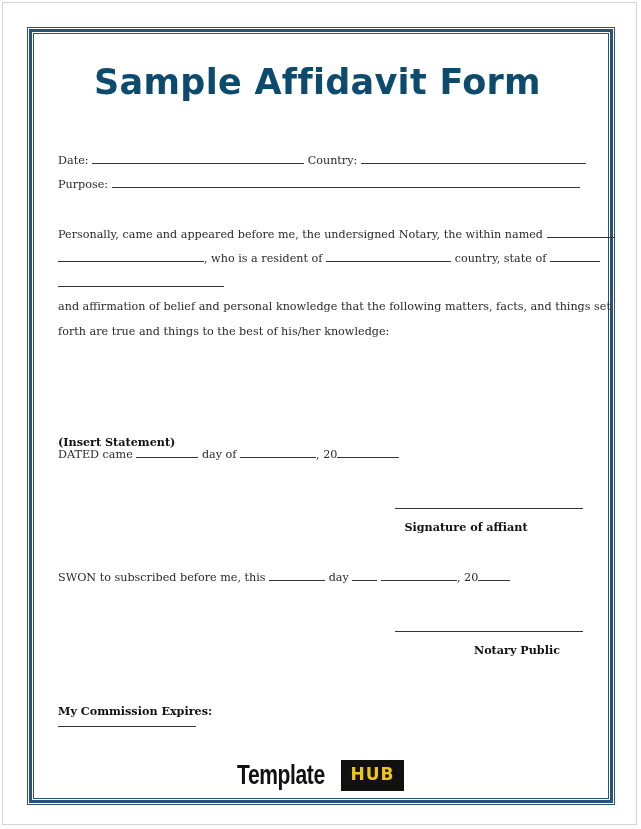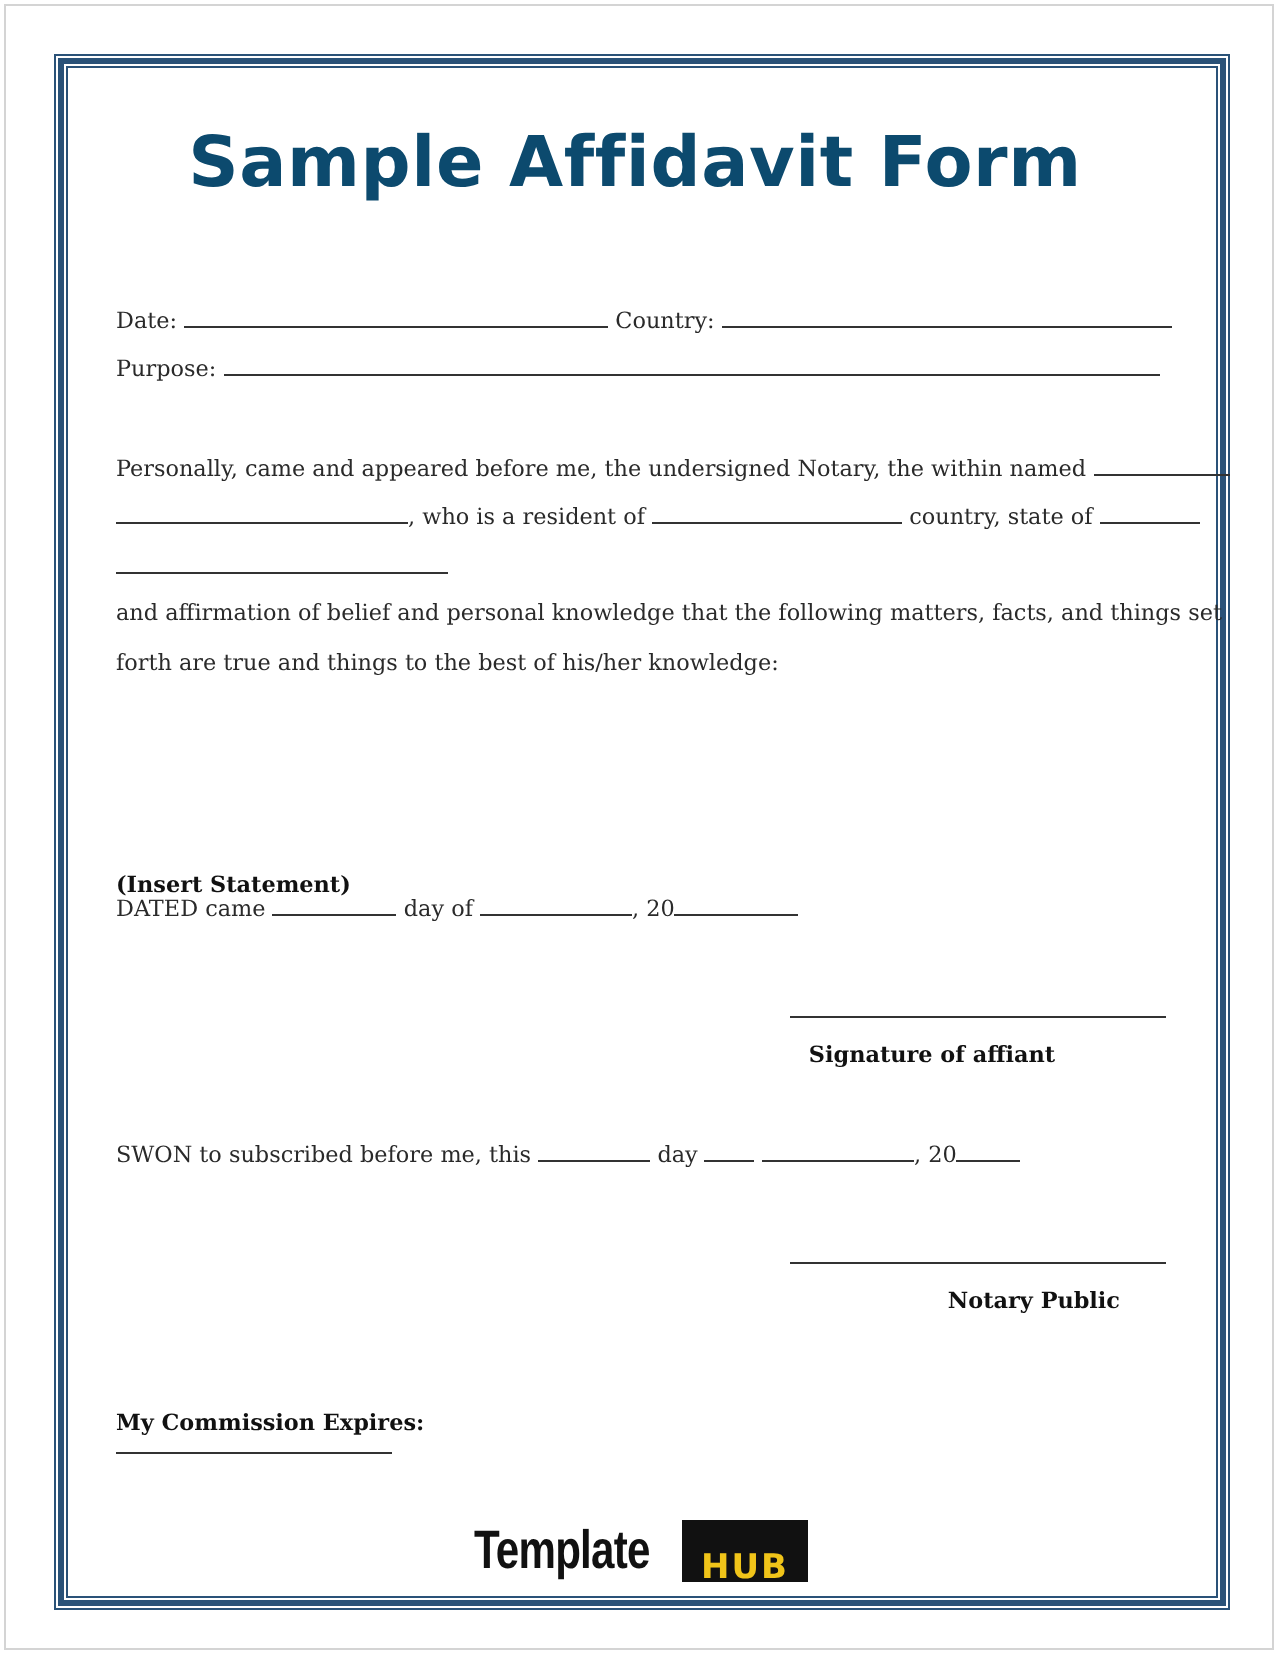--- a/index.html
+++ b/index.html
@@ -107,21 +107,21 @@
       transform-origin: left center;
       display: inline-block;
       width: 104px;
     }
     .logo-badge {
       background: #111;
       color: #f0c419;
       font-family: "DejaVu Sans", sans-serif;
       font-weight: bold;
       font-size: 17px;
-      padding: 12px 5px;
+      padding: 2px 5px;
       height: 31px;
       line-height: 24px;
       letter-spacing: 1px;
       box-sizing: border-box;
       width: 63px;
       text-align: center;
       margin-left: 0px;
     }
   </style>
 </head>

